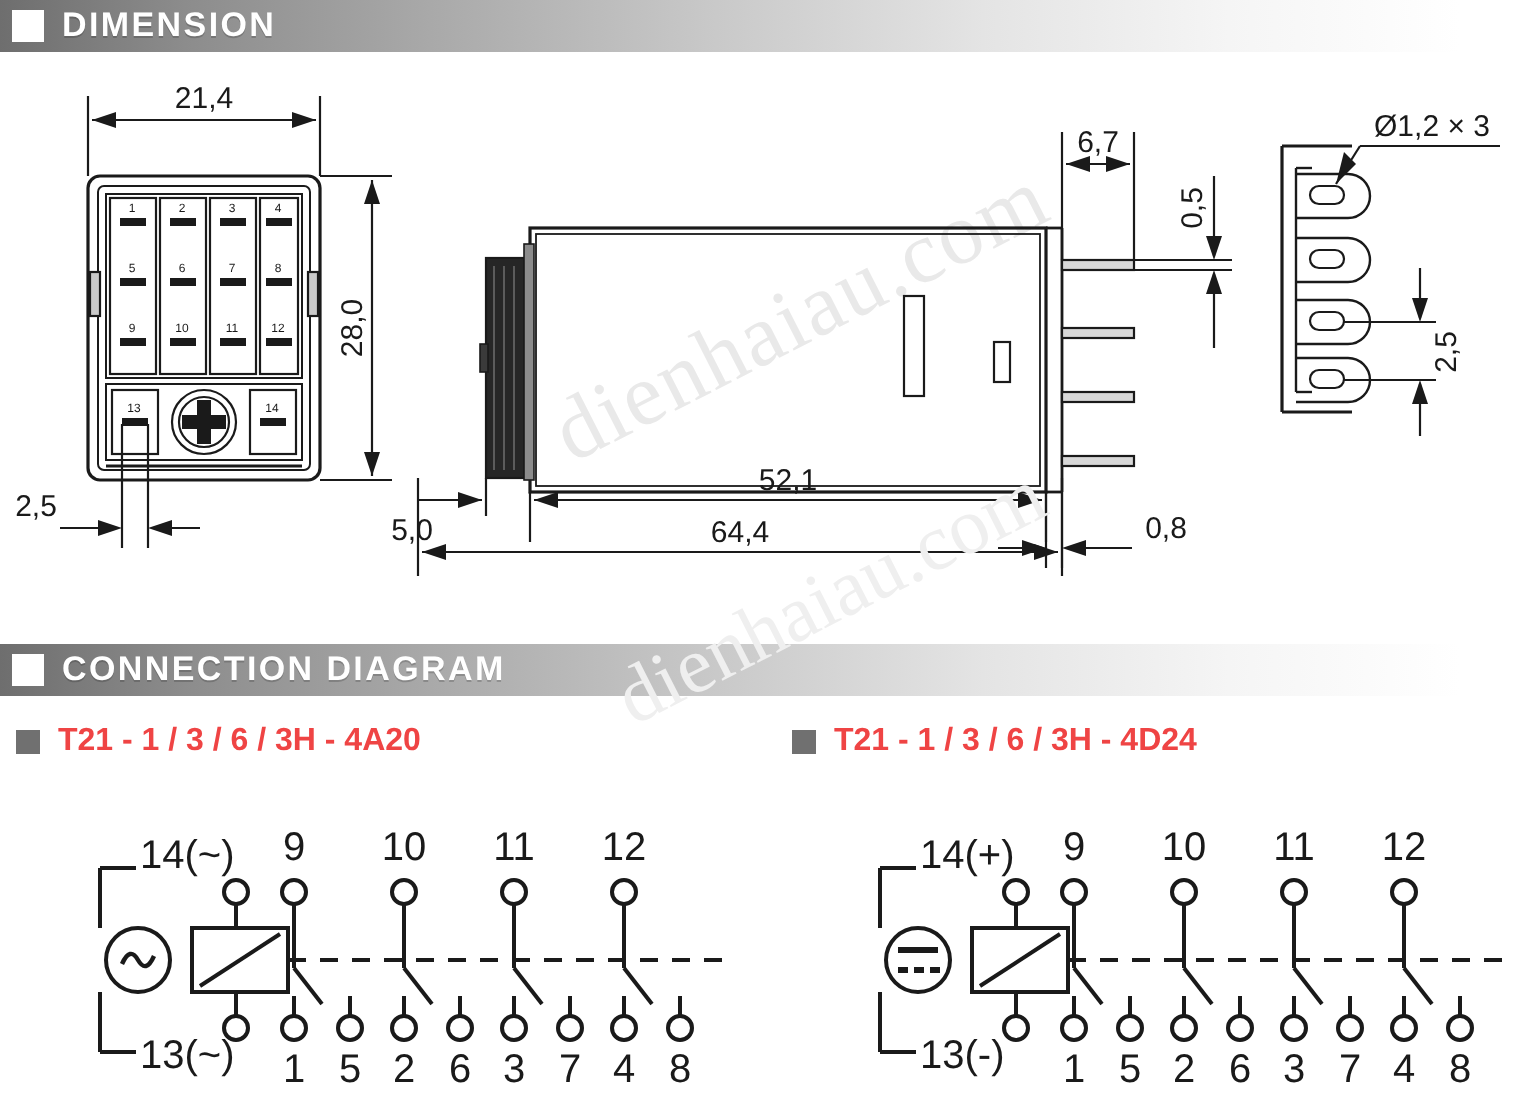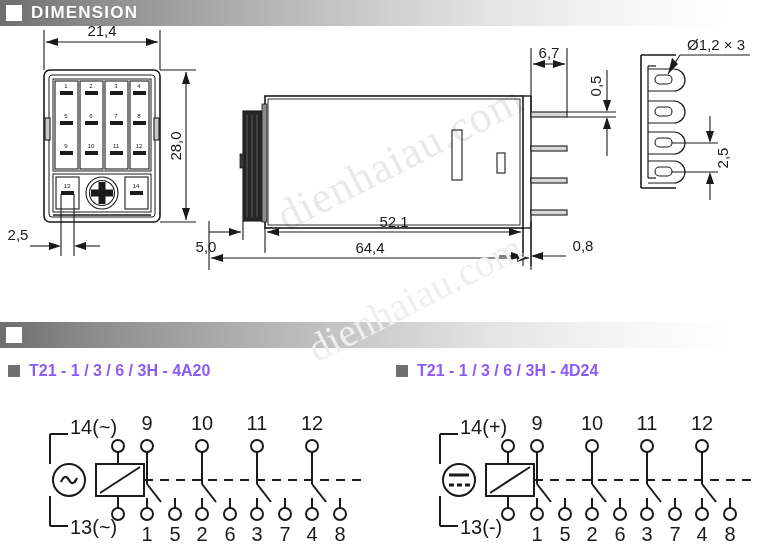--- a/index.html
+++ b/index.html
@@ -28,31 +28,31 @@
     font-family:"Liberation Sans", sans-serif;
     text-shadow:0 1px 0 rgba(0,0,0,.18);
     white-space:nowrap;
   }
   #hdr-dimension{top:0;}
   #hdr-connection{top:322px;}
 
   
   .model-title{
     position:absolute;display:flex;align-items:center;
-    font-size:16px;font-weight:bold;color:#8b5cf6;white-space:nowrap;
+    font-size:16px;font-weight:bold;color:#ef4444;white-space:nowrap;
   }
   .model-title .bullet{
     width:12px;height:12px;background:#707070;margin-right:9px;flex:none;
   }
   #model-left{left:8px;top:362px;}
   #model-right{left:396px;top:362px;}
 
   
   svg{display:block;}
-  .dimarea{position:absolute;left:0;top:8px;}
+  .dimarea{position:absolute;left:0;top:26px;}
   .conarea{position:absolute;left:0;top:408px;}
 
   
   .wm{
     position:absolute;left:268px;top:196px;
     font-size:44px;color:#e9e9e9;
     font-family:"Liberation Serif", serif;
     transform:rotate(-27deg);transform-origin:left top;
     white-space:nowrap;pointer-events:none;user-select:none;
     letter-spacing:1px;
@@ -293,20 +293,21 @@
       <text x="116" y="140">11</text>
       <text x="139" y="140">12</text>
       <text x="67" y="180">13</text>
       <text x="136" y="180">14</text>
     </g>
   </svg>
   </div>
 
   <div class="sec-header" id="hdr-connection">
     <div class="sq"></div>
+    <div class="txt">CONNECTION DIAGRAM</div>
   </div>
 
   <div class="wm2">dienhaiau.com</div>
 
   <div class="model-title" id="model-left">
     <span class="bullet"></span>
     <span>T21 - 1 / 3 / 6 / 3H - 4A20</span>
   </div>
   <div class="model-title" id="model-right">
     <span class="bullet"></span>

